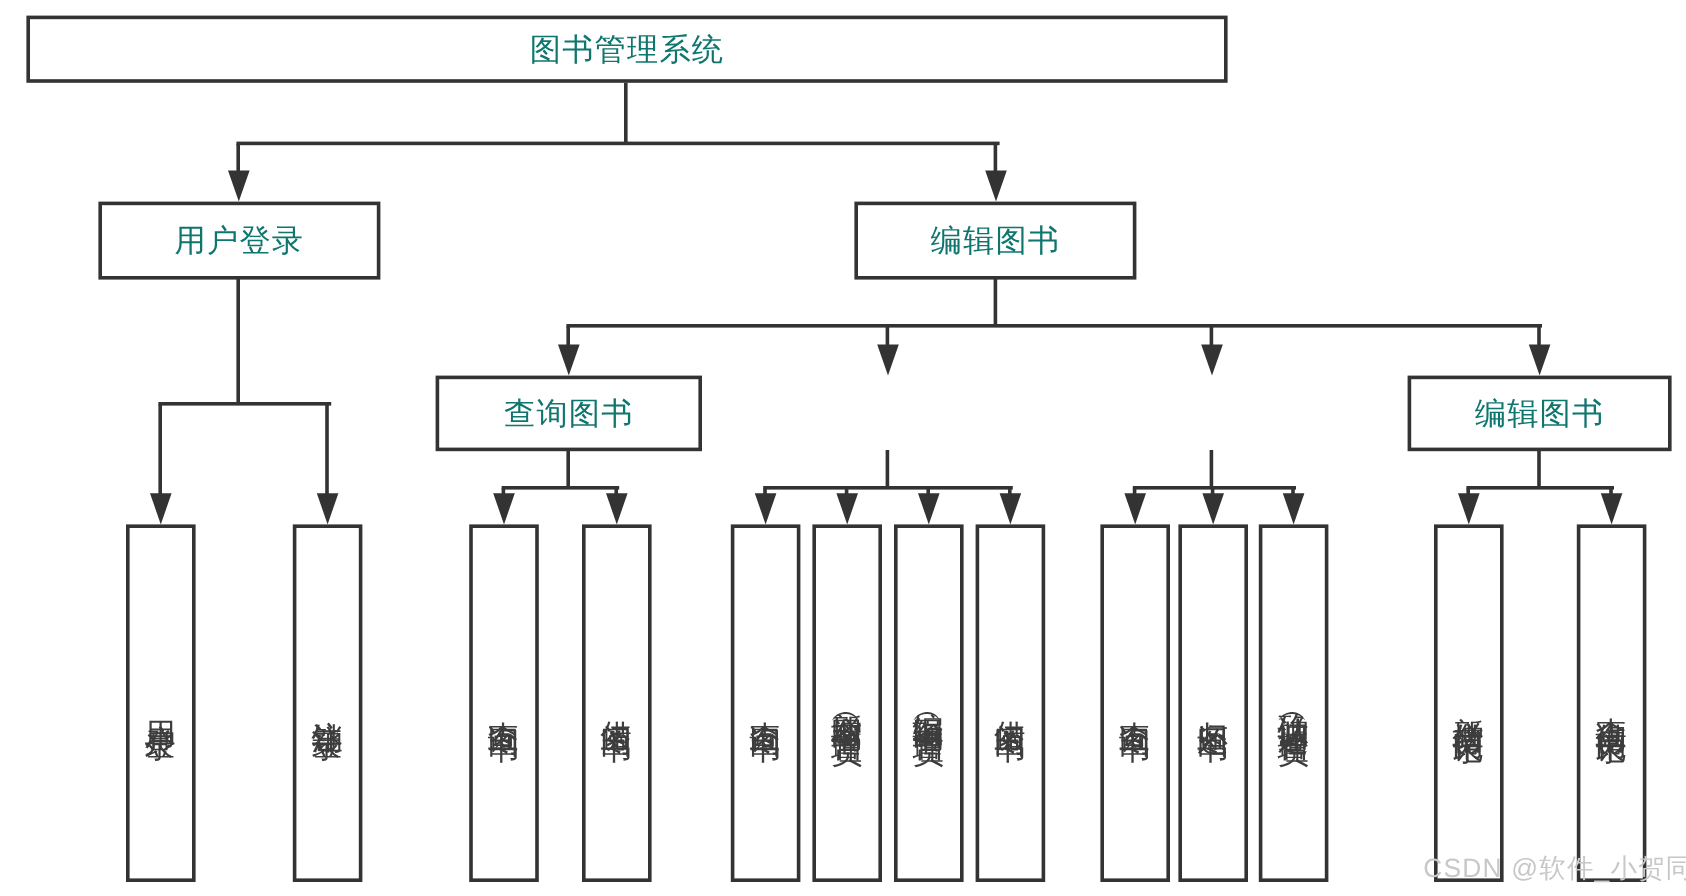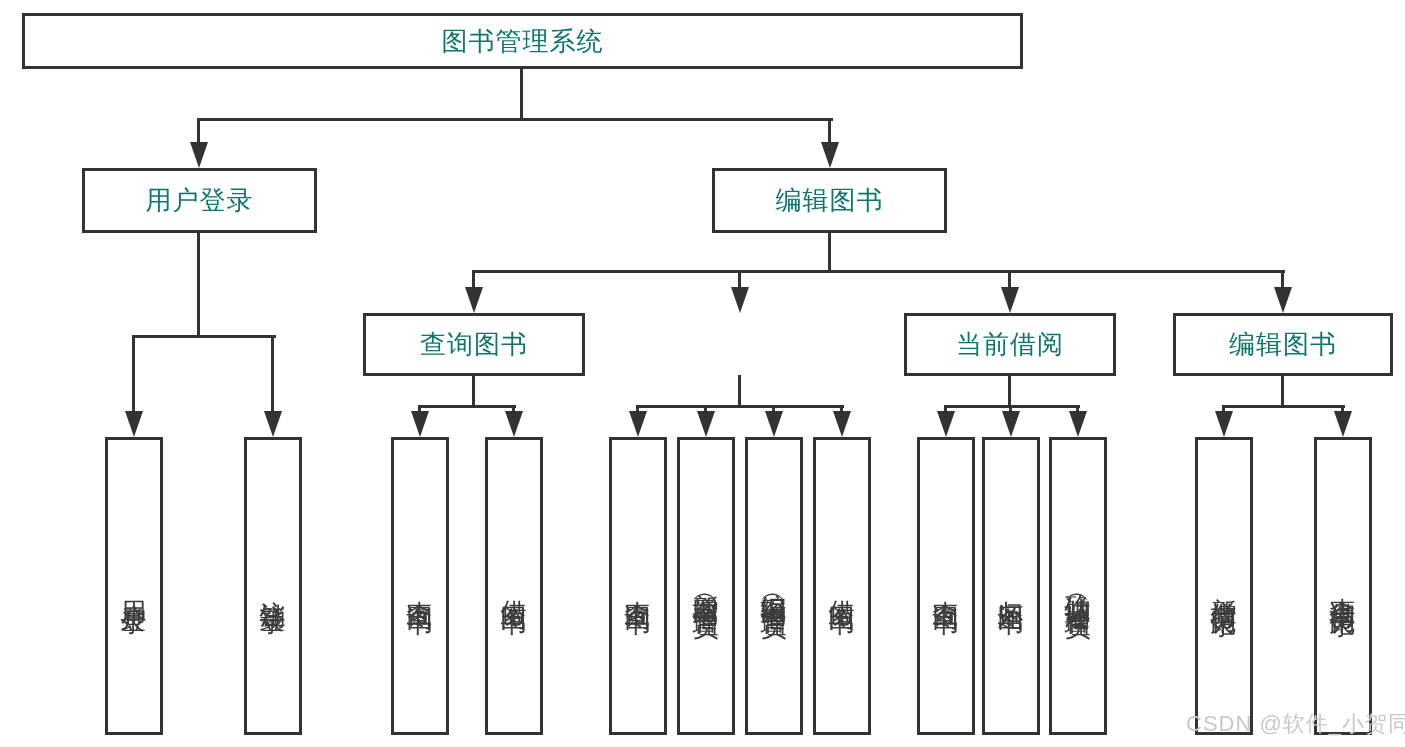--- a/index.html
+++ b/index.html
@@ -102,23 +102,20 @@
   <div class="line" style="left:738px;top:272px;width:3px;height:17px;"></div>
   <div class="arr" style="left:731px;top:287px;"></div>
   <div class="line" style="left:1008px;top:272px;width:3px;height:17px;"></div>
   <div class="arr" style="left:1001px;top:287px;"></div>
   <div class="line" style="left:1281px;top:272px;width:3px;height:17px;"></div>
   <div class="arr" style="left:1274px;top:287px;"></div>
 
   <div class="hbox" style="left:363px;top:313px;width:222px;height:63px;">
     <span>查询图书</span>
   </div>
-  <div class="hbox" style="left:904px;top:313px;width:212px;height:63px;">
-    <span>当前借阅</span>
-  </div>
   <div class="hbox" style="left:1173px;top:313px;width:220px;height:63px;">
     <span>编辑图书</span>
   </div>
 
   <div class="line" style="left:472px;top:375px;width:3px;height:32px;"></div>
   <div class="line" style="left:738px;top:375px;width:3px;height:32px;"></div>
   <div class="line" style="left:1008px;top:375px;width:3px;height:32px;"></div>
   <div class="line" style="left:1281px;top:375px;width:3px;height:32px;"></div>
 
   <div class="line" style="left:418px;top:405px;width:98px;height:3px;"></div>

